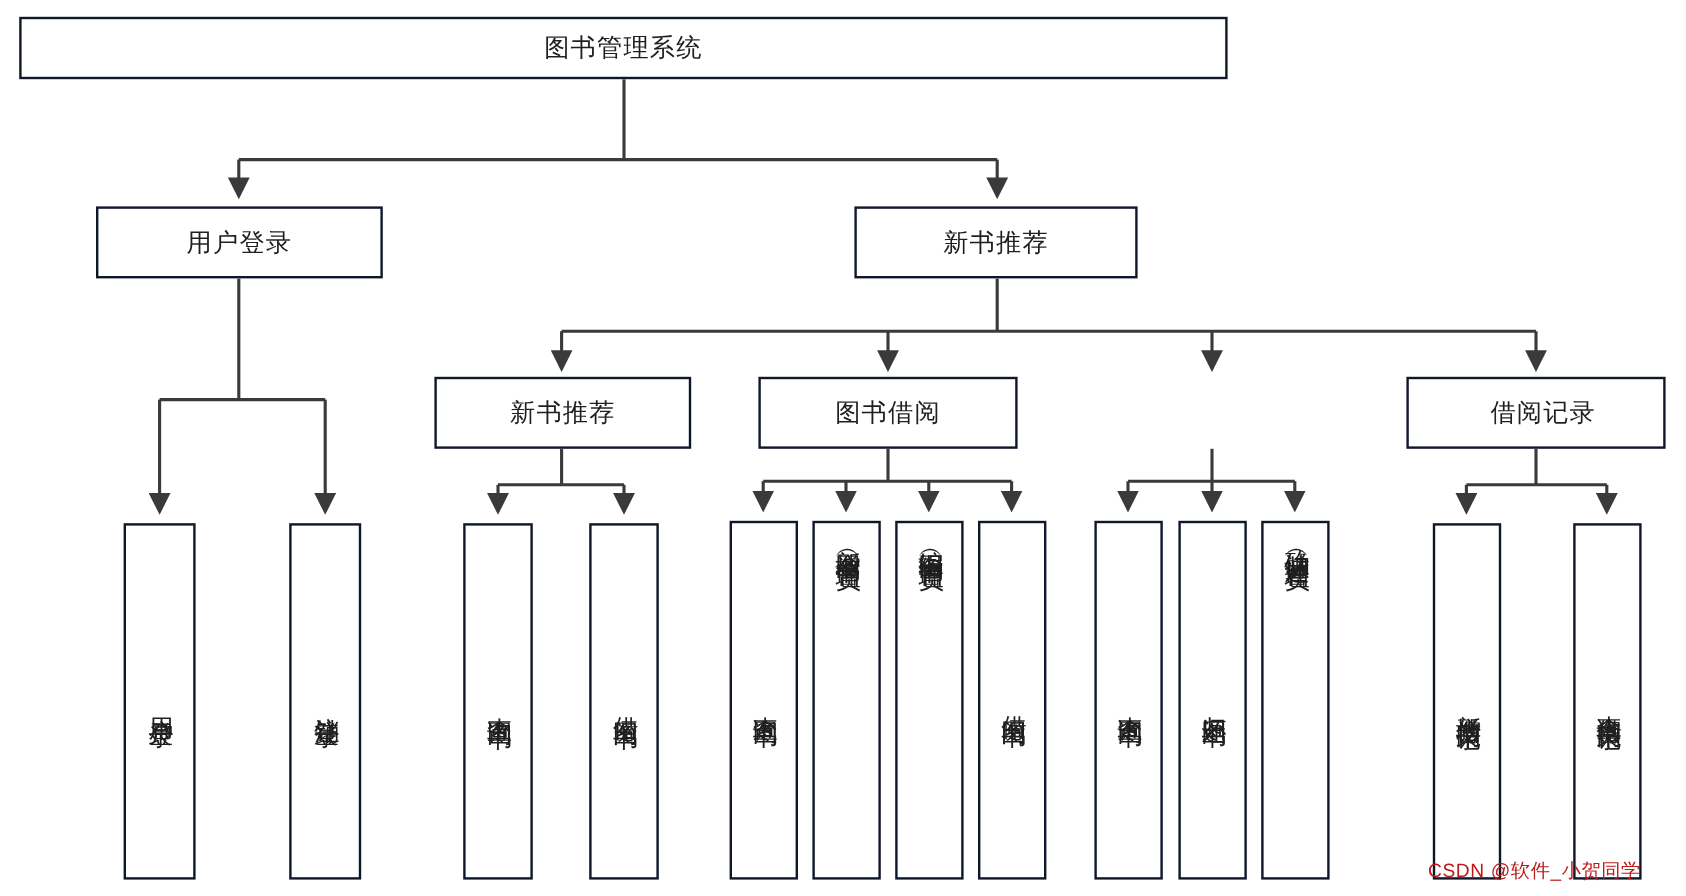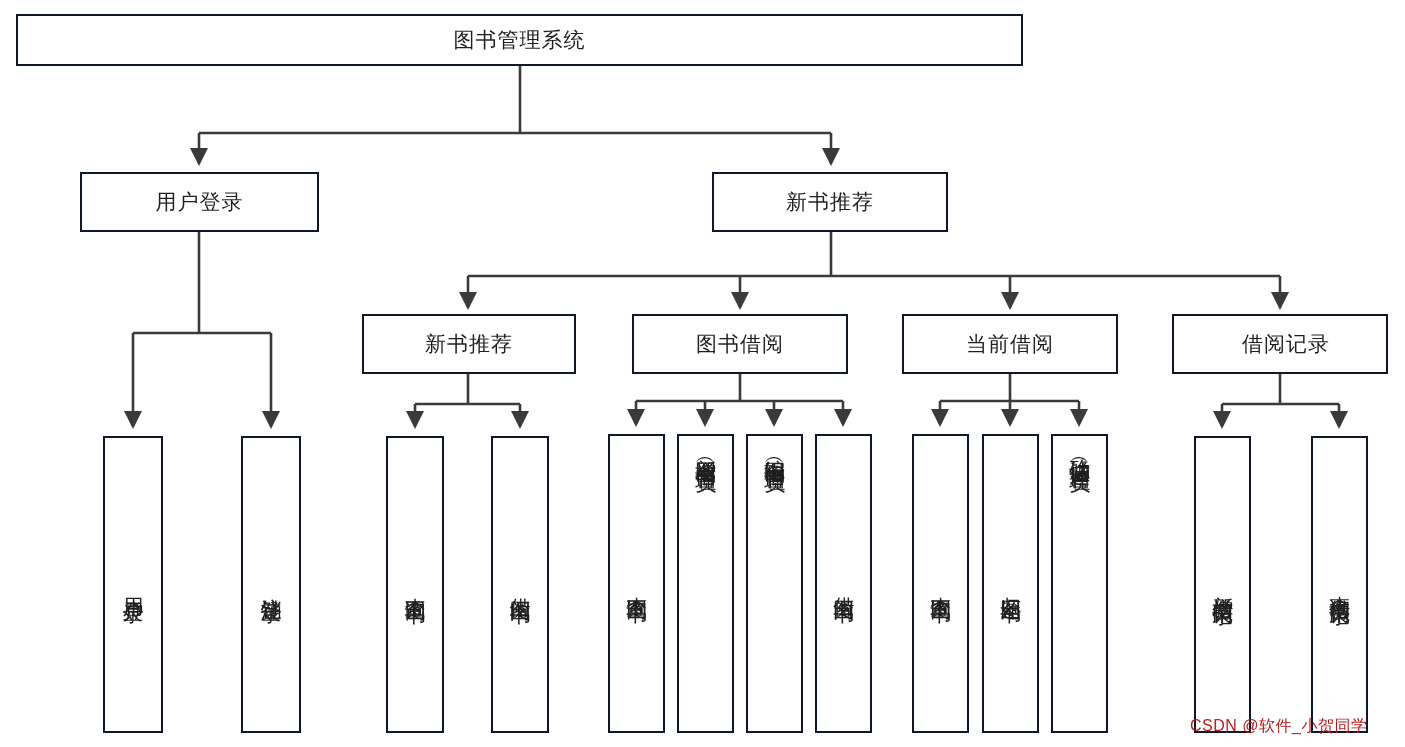--- a/index.html
+++ b/index.html
@@ -135,23 +135,20 @@
   </div>
 
   <div class="node h-node" style="left:362px; top:314px; width:214px; height:60px;">
     <span>新书推荐</span>
   </div>
 
   <div class="node h-node" style="left:632px; top:314px; width:216px; height:60px;font-family:Liberation Mono, monospace;">
     <span>图书借阅</span>
   </div>
 
-  <div class="node h-node" style="left:902px; top:314px; width:216px; height:60px;">
-    <span>当前借阅</span>
-  </div>
 
   <div class="node h-node" style="left:1172px; top:314px; width:216px; height:60px;padding-left:12px;">
     <span>借阅记录</span>
   </div>
 
   <div class="node v-node mid" style="left:103px; top:436px; width:60px; height:297px;">
     <span class="vtext centered">用户登录</span>
   </div>
 
   <div class="node v-node mid" style="left:241px; top:436px; width:60px; height:297px;">

